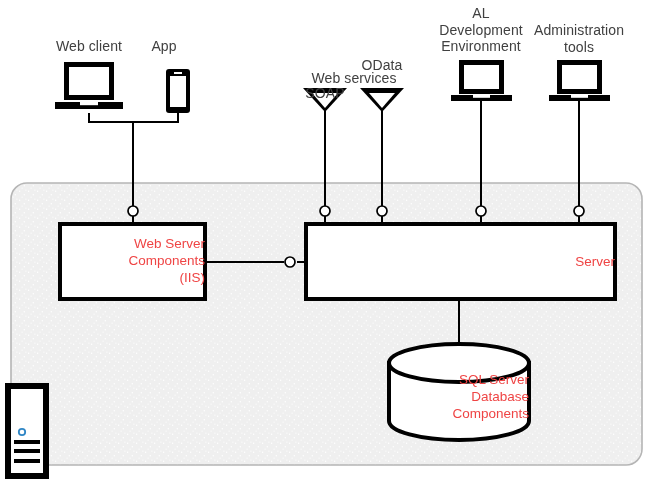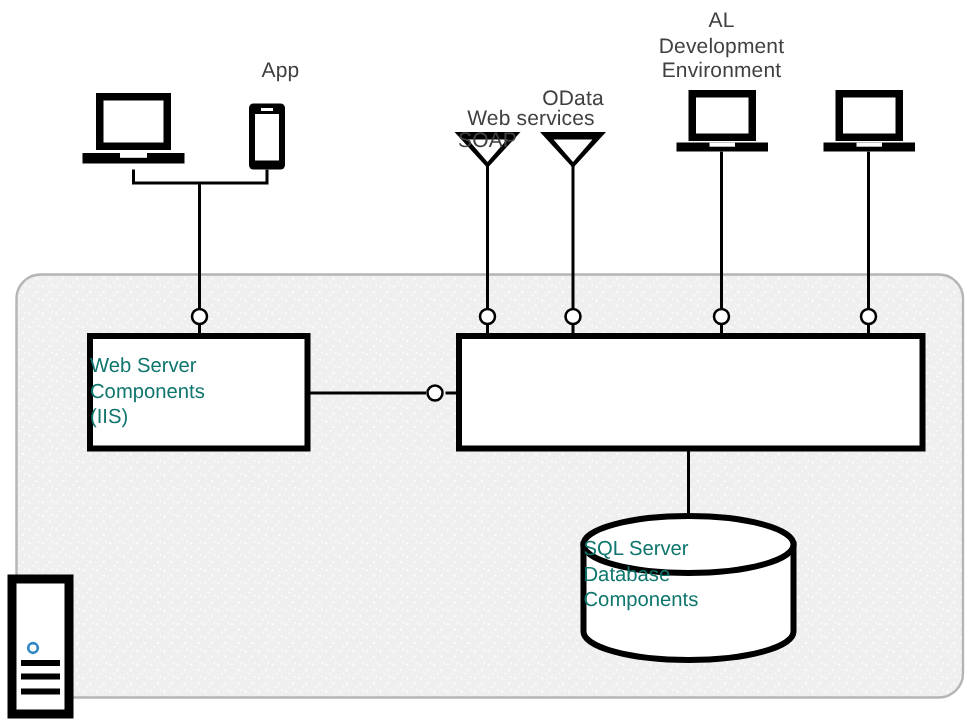--- a/index.html
+++ b/index.html
@@ -20,24 +20,24 @@
     position:absolute;
     color:#404040;
     font-size:14px;
     line-height:16.5px;
     text-align:center;
     white-space:pre-line;
     letter-spacing:0.1px;
   }
   .boxtext{
     position:absolute;
-    color:#0f766e;
+    color:#ef4444;
     font-size:13.5px;
     line-height:17px;
-    text-align:left;
+    text-align:right;
     white-space:pre-line;
   }
 </style>
 </head>
 <body>
 
 <div id="stage">
 
   <svg width="653" height="482" viewBox="0 0 653 482">
     <defs>
@@ -139,36 +139,40 @@
     <g>
       <rect x="5" y="383" width="44" height="96" fill="#000000"></rect>
       <rect x="11" y="389" width="32" height="84" fill="#ffffff"></rect>
       <circle cx="22" cy="432" r="3.2" fill="#ffffff" stroke="#2f86c5" stroke-width="1.8"></circle>
       <rect x="14" y="440" width="26" height="4" fill="#000000"></rect>
       <rect x="14" y="449" width="26" height="4" fill="#000000"></rect>
       <rect x="14" y="459" width="26" height="4" fill="#000000"></rect>
     </g>
   </svg>
 
+  <div class="lbl" style="left:39px;top:38px;width:100px;">Web client</div>
 
-  <div class="lbl" style="left:155px;top:38px;width:64px;">App</div>
+  <div class="lbl" style="left:132px;top:38px;width:64px;">App</div>
 
   <div class="lbl" style="left:295px;top:38px;width:118px;margin-top:32px;">Web services</div>
 
   <div class="lbl" style="left:297px;top:65px;width:56px;margin-top:20px;">SOAP</div>
 
   <div class="lbl" style="left:354px;top:57px;width:56px;">OData</div>
 
   <div class="lbl" style="left:421px;top:5px;width:120px;">AL
 Development
 Environment</div>
 
+  <div class="lbl" style="left:523px;top:22px;width:112px;">Administration
+tools</div>
 
   <div class="boxtext" style="left:60px;top:235px;width:145px;">Web Server
 Components
 (IIS)</div>
 
+  <div class="boxtext" style="left:306px;top:253px;width:309px;">Server</div>
 
-  <div class="boxtext" style="left:389px;top:357px;width:140px;">SQL Server
+  <div class="boxtext" style="left:389px;top:371px;width:140px;">SQL Server
 Database
 Components</div>
 
 </div>
 
 </body></html>

